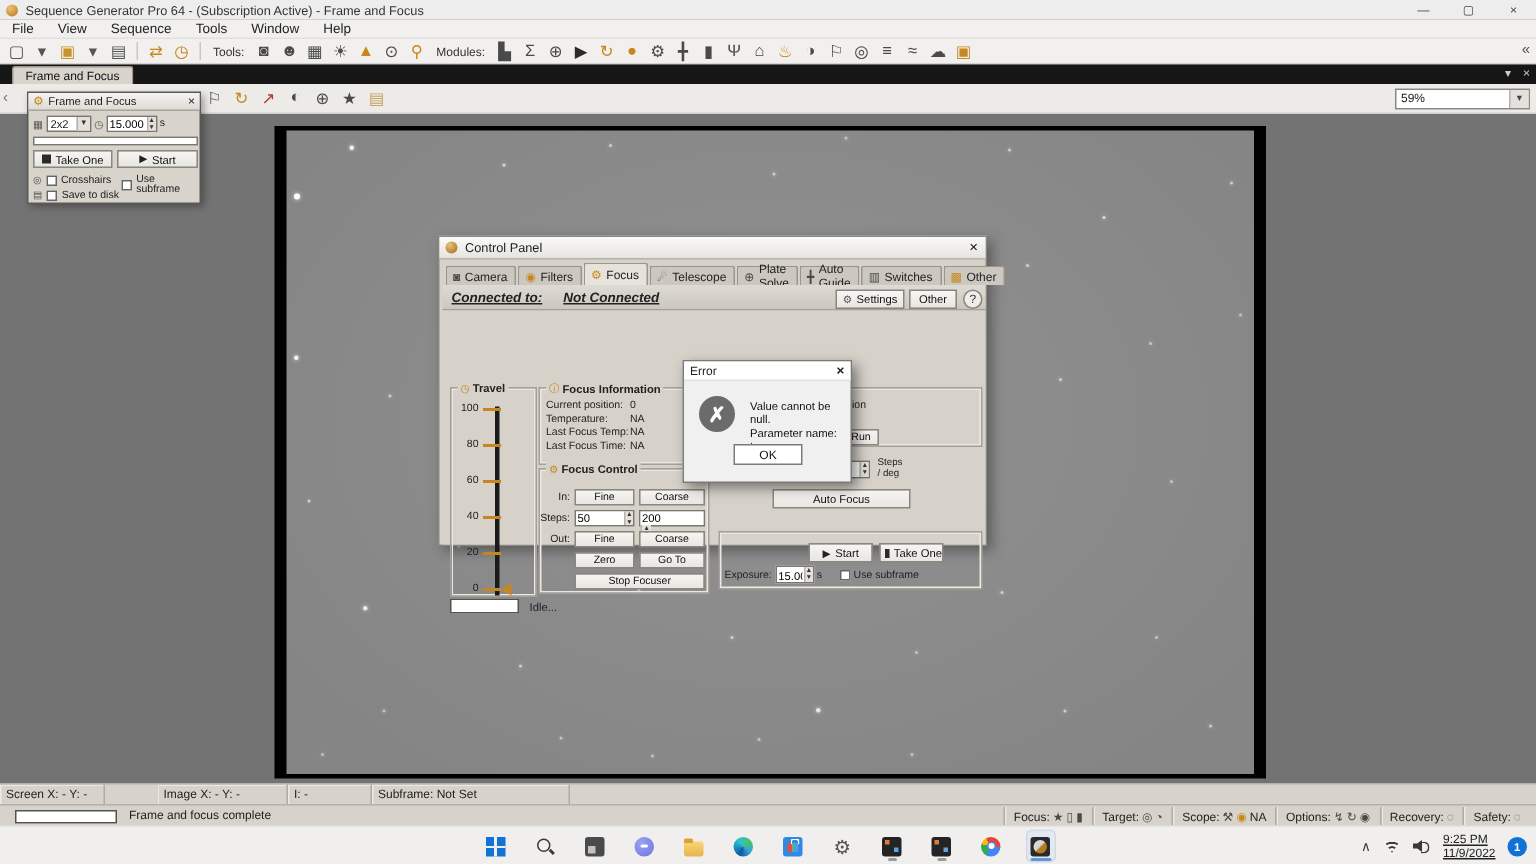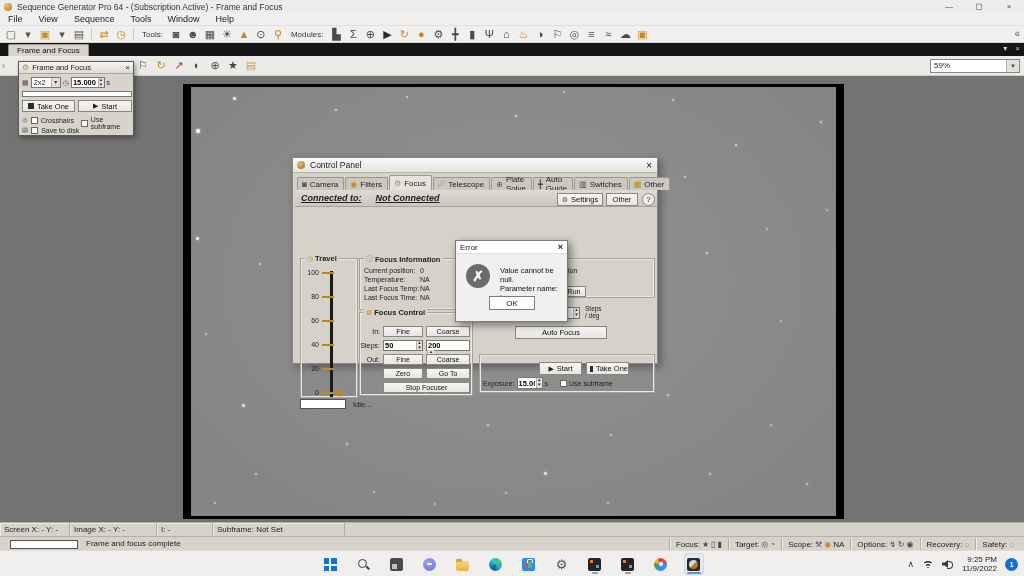--- a/index.html
+++ b/index.html
@@ -45,21 +45,21 @@
   #ff-title { height:12px; background:linear-gradient(#f5f4f2,#dedbd5); border-bottom:1px solid #a9a59d; display:flex; align-items:center; }
   #ff-title .gear { color:#c8871e; font-size:8px; margin:0 3px; }
   #ff-title .t { font-size:7.5px; flex:1; }
   #ff-title .x { font-size:8px; margin-right:3px; color:#222; }
   .mini-icon { font-size:7px; color:#555; }
   #ff-row1 { position:absolute; left:3px; top:15px; width:88px; height:11px; display:flex; align-items:center; gap:2px; }
   .dd { background:#fff; border:1px solid #7a776f; height:11px; display:flex; }
   .dd .v { flex:1; font-size:7.5px; line-height:9px; padding-left:2px; }
   .dd .c { width:9px; background:#e4e1dc; border-left:1px solid #b5b2aa; font-size:6px; line-height:9px; text-align:center; color:#333; }
   .spinbox { background:#fff; border:1px solid #7a776f; height:11px; display:flex; }
-  .spinbox input { border:none; outline:none; width:100%; font-size:7.5px; font-family:"Liberation Sans",sans-serif; padding:0 1px;font-weight:bold; }
+  .spinbox input { border:none; outline:none; width:100%; font-size:7.5px; font-family:"Liberation Sans",sans-serif; padding:0 1px; }
   .spin-btns { width:7px; border-left:1px solid #b5b2aa; background:#e4e1dc; display:flex; flex-direction:column; }
   .spin-btns div { flex:1; font-size:4.5px; line-height:4px; text-align:center; color:#333; }
   #ff-progress { position:absolute; left:3px; top:29px; width:110px; height:6px; background:#fff; border:1px solid #7a776f; }
   .btn { background:linear-gradient(#f6f5f3,#e8e6e1); border:1px solid #8a877f; font-size:7.5px; display:flex; align-items:center; justify-content:center; color:#111; }
   #ff-takeone { position:absolute; left:3px; top:38px; width:53px; height:12px; }
   #ff-start { position:absolute; left:59px; top:38px; width:54px; height:12px; }
   .blk { width:6px; height:6px; background:#2b2b2b; margin-right:3px; display:inline-block; }
   .ply { font-size:7px; margin-right:3px; color:#222; }
   .cb { width:7px; height:7px; background:#fff; border:1px solid #666; display:inline-block; }
   .ff-check { position:absolute; display:flex; align-items:center; gap:3px; font-size:7px; }
@@ -174,21 +174,21 @@
   #tk-tray { position:absolute; right:6px; top:0; height:26px; display:flex; align-items:center; gap:8px; }
   #tray-chevron { font-size:9px; color:#3a3a3a; }
   #tray-wifi { width:12px; height:9px; background:
       radial-gradient(circle at 50% 100%, #3a3a3a 1.6px, transparent 2px),
       radial-gradient(circle at 50% 100%, transparent 3.4px, #3a3a3a 3.6px, #3a3a3a 4.6px, transparent 5px),
       radial-gradient(circle at 50% 100%, transparent 6.4px, #3a3a3a 6.6px, #3a3a3a 7.6px, transparent 8px);
       clip-path:polygon(50% 100%, 0 0, 100% 0); }
   #tray-speaker { width:12px; height:10px; position:relative; }
   #tray-speaker::before { content:""; position:absolute; left:0; top:1px; width:8px; height:8px; background:#3a3a3a; clip-path:polygon(0 30%, 35% 30%, 75% 0, 75% 100%, 35% 70%, 0 70%); }
   #tray-speaker::after { content:""; position:absolute; right:1px; top:2px; width:5px; height:6px; border:1.2px solid #3a3a3a; border-left:none; border-radius:0 5px 5px 0; }
-  #tray-time { text-align:right; font-size:8px; line-height:9px; color:#222; }
+  #tray-time { text-align:left; font-size:8px; line-height:9px; color:#222;text-decoration:underline; }
   #tray-badge { width:13px; height:13px; border-radius:50%; background:#1072d6; color:#fff; font-size:7.5px; font-weight:bold; display:flex; align-items:center; justify-content:center; }
 </style>
 </head>
 <body>
 
 <div id="titlebar" class="abs">
   <div id="app-icon"></div>
   <div id="title-text">Sequence Generator Pro 64 - (Subscription Active) - Frame and Focus</div>
   <div id="win-controls">
     <div class="win-btn">—</div>
@@ -576,21 +576,21 @@
   <div id="err-icon">✗</div>
   <div id="err-msg">
     <div>Value cannot be null.</div>
     <div>Parameter name: type</div>
   </div>
   <div id="err-ok" class="btn">OK</div>
 </div>
 
 <div id="sb1" class="abs">
     <div class="sb1-cell" style="width: 70px;">Screen X: - Y: -</div>
-    <div class="sb1-cell" style="width: 87px;">Image X: - Y: -</div>
+    <div class="sb1-cell" style="width: 87px; margin-left: 35px;">Image X: - Y: -</div>
     <div class="sb1-cell" style="width: 56px;">I: -</div>
     <div class="sb1-cell" style="width: 132px;">Subframe: Not Set</div>
   </div>
 <div id="sb2" class="abs">
   <div id="sb2-progress"></div>
   <div id="sb2-msg">Frame and focus complete</div>
   <div id="sb2-right">
       <div class="sb2-grp">
         <span>Focus:</span>
         <span class="sb2-ic">★</span>

